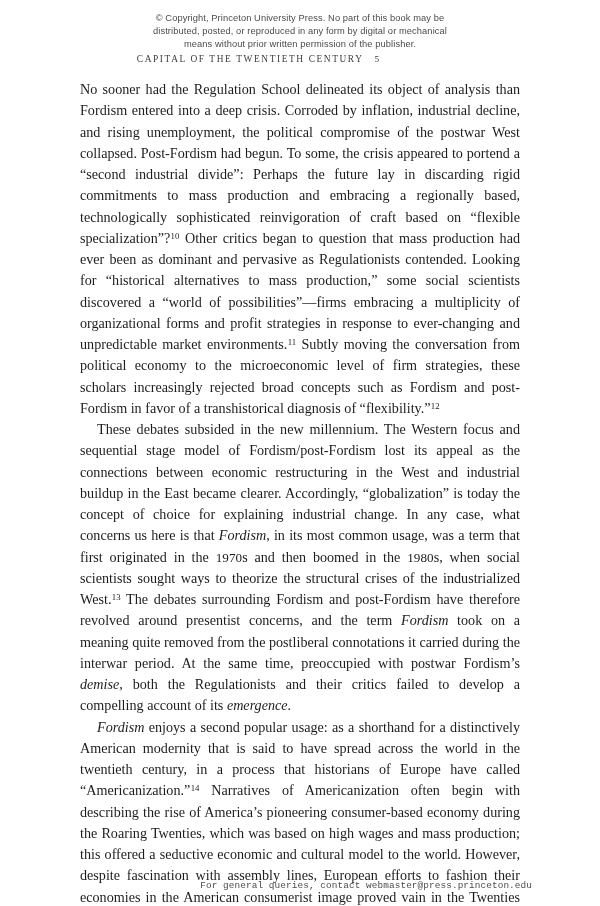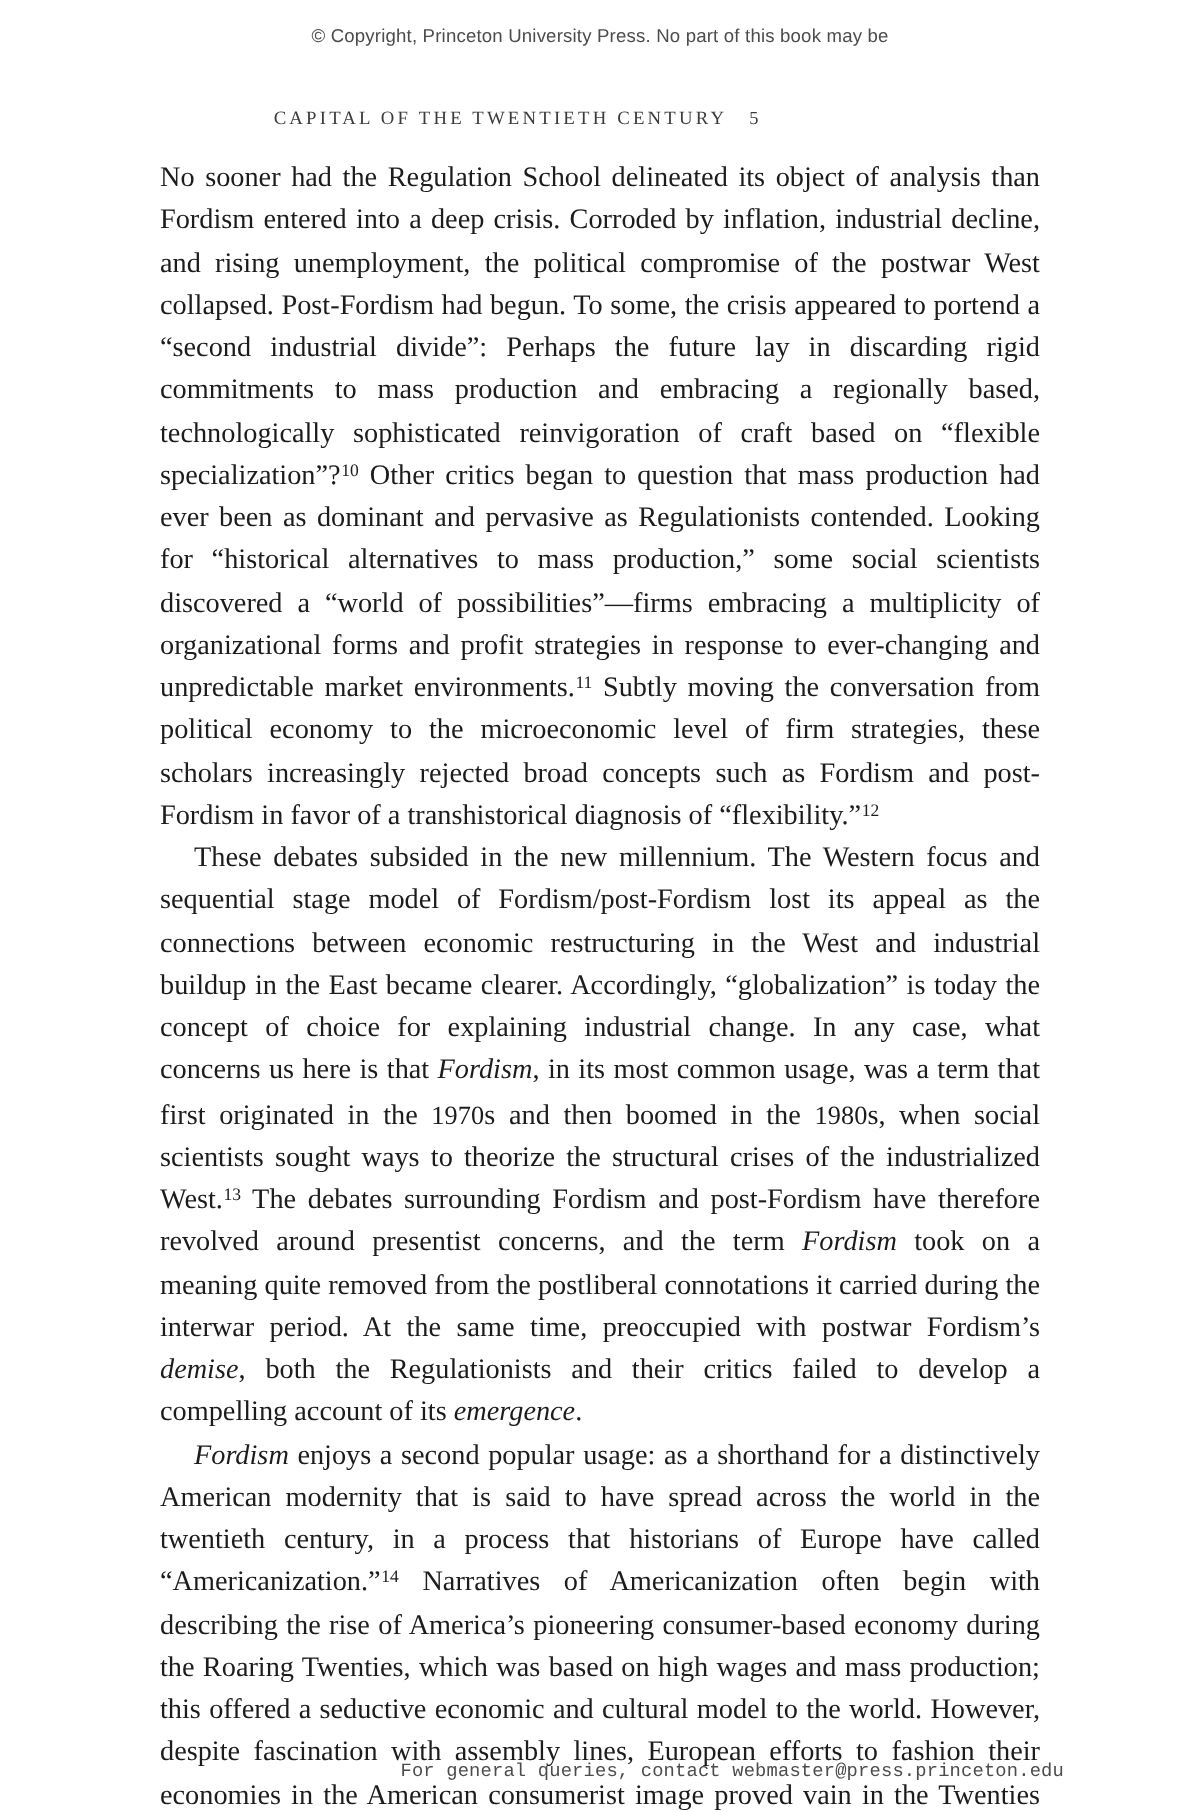--- a/index.html
+++ b/index.html
@@ -106,20 +106,22 @@
     letter-spacing: 0.01em;
   }
 </style>
 </head>
 <body>
 
 <div class="page">
 
   <div class="copyright-notice">
     <span class="cline">© Copyright, Princeton University Press. No part of this book may be</span>
+    <span class="cline">distributed, posted, or reproduced in any form by digital or mechanical</span>
+    <span class="cline">means without prior written permission of the publisher.</span>
   </div>
 
   <div class="running-head">
     <span class="rh-title">Capital of the Twentieth Century</span><span class="rh-folio">5</span>
   </div>
 
   <div class="textblock" id="textblock">
       <p class="body-par"><span>No sooner had the Regulation School delineated its object of analysis than Fordism entered into a deep crisis. Corroded by inflation, industrial decline, and rising unemployment, the political compromise of the postwar West collapsed. Post-Fordism had begun. To some, the crisis appeared to portend a “second industrial divide”: Perhaps the future lay in discarding rigid commitments to mass production and embracing a regionally based, technologically sophisticated reinvigoration of craft based on “flexible specialization”?</span><sup class="fn">10</sup><span> Other critics began to question that mass production had ever been as dominant and pervasive as Regulationists contended. Looking for “historical alternatives to mass production,” some social scientists discovered a “world of possibilities”—firms embracing a multiplicity of organizational forms and profit strategies in response to ever-changing and unpredictable market environments.</span><sup class="fn">11</sup><span> Subtly moving the conversation from political economy to the microeconomic level of firm strategies, these scholars increasingly rejected broad concepts such as Fordism and post-Fordism in favor of a transhistorical diagnosis of “flexibility.”</span><sup class="fn">12</sup></p>
       <p class="body-par"><span>These debates subsided in the new millennium. The Western focus and sequential stage model of Fordism/post-Fordism lost its appeal as the connections between economic restructuring in the West and industrial buildup in the East became clearer. Accordingly, “globalization” is today the concept of choice for explaining industrial change. In any case, what concerns us here is that </span><i class="it">Fordism</i><span>, in its most common usage, was a term that first originated in the </span><span class="osf">1970</span><span>s and then boomed in the </span><span class="osf">1980</span><span>s, when social scientists sought ways to theorize the structural crises of the industrialized West.</span><sup class="fn">13</sup><span> The debates surrounding Fordism and post-Fordism have therefore revolved around presentist concerns, and the term </span><i class="it">Fordism</i><span> took on a meaning quite removed from the postliberal connotations it carried during the interwar period. At the same time, preoccupied with postwar Fordism’s </span><i class="it">demise</i><span>, both the Regulationists and their critics failed to develop a compelling account of its </span><i class="it">emergence</i><span>.</span></p>
       <p class="body-par"><i class="it">Fordism</i><span> enjoys a second popular usage: as a shorthand for a distinctively American modernity that is said to have spread across the world in the twentieth century, in a process that historians of Europe have called “Americanization.”</span><sup class="fn">14</sup><span> Narratives of Americanization often begin with describing the rise of America’s pioneering consumer-based economy during the Roaring Twenties, which was based on high wages and mass production; this offered a seductive economic and cultural model to the world. However, despite fascination with assembly lines, European efforts to fashion their economies in the American consumerist image proved vain in the Twenties and Thirties. Awkward attempts at “command consumption”—such as the “peoples’ commodities” of</span></p>

